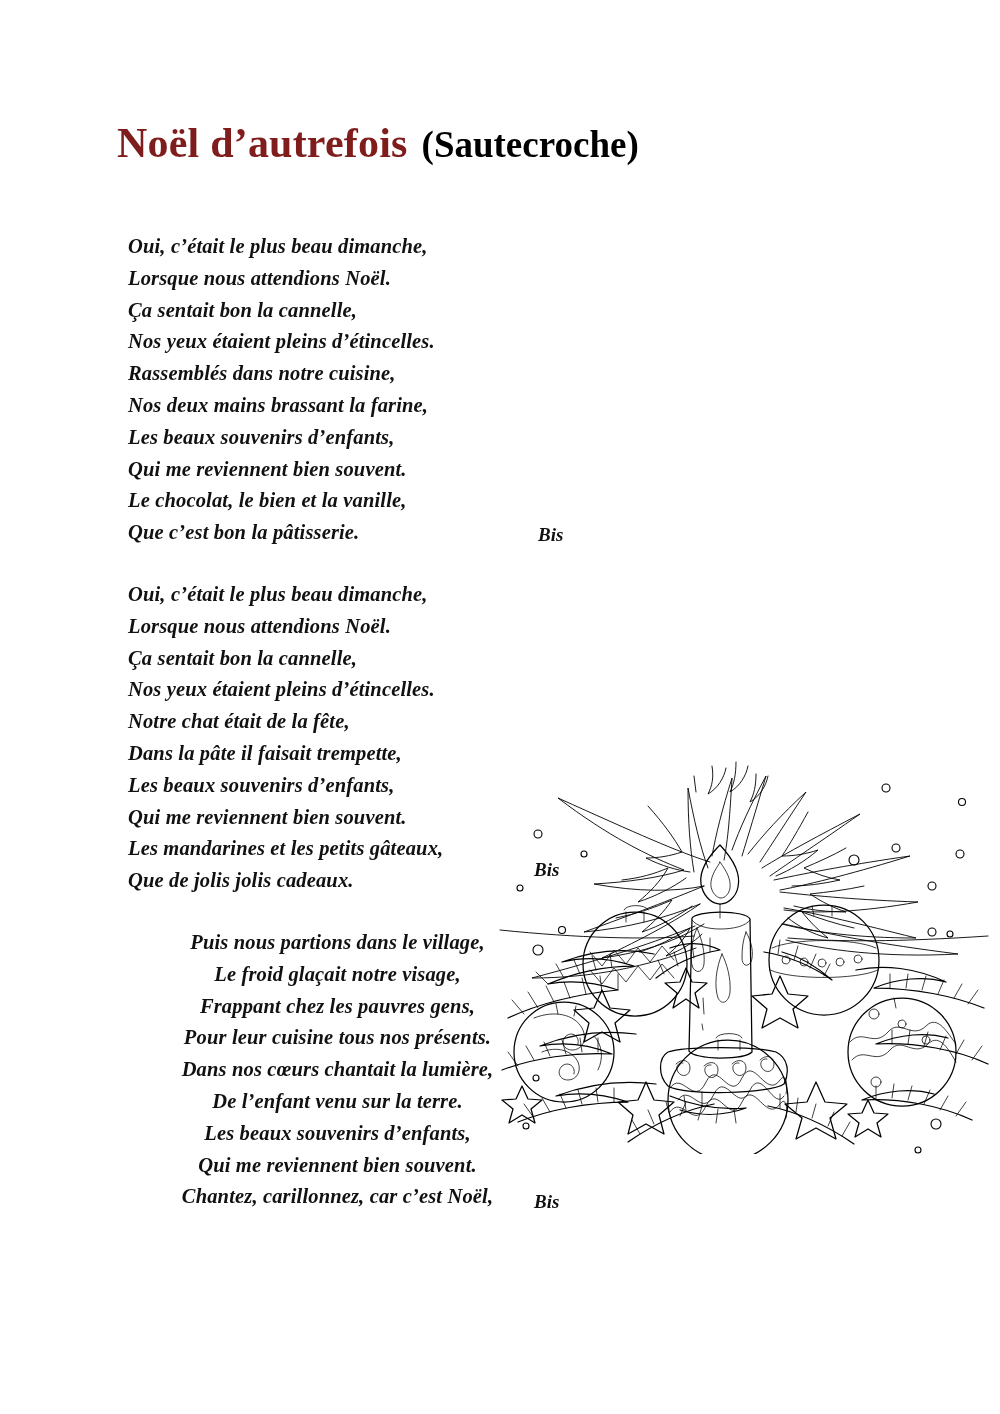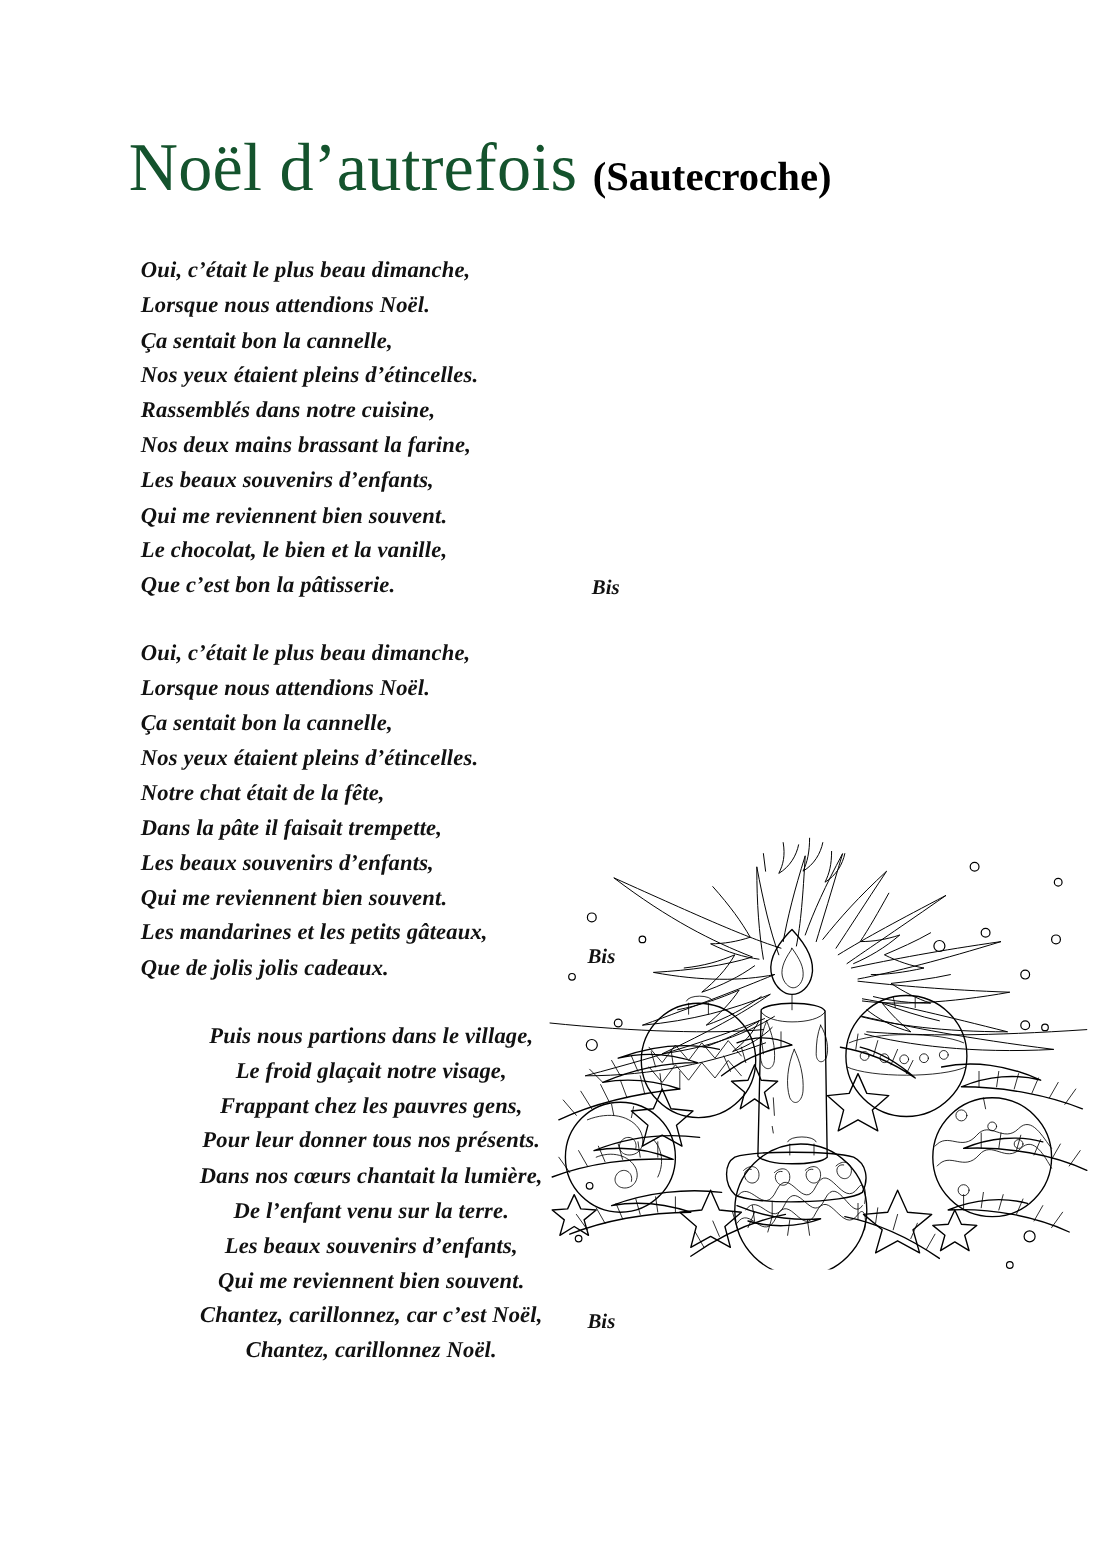--- a/index.html
+++ b/index.html
@@ -22,25 +22,25 @@
   .title-block {
     position: absolute;
     left: 117px;
     top: 122px;
     white-space: nowrap;
     display: flex;
     align-items: baseline;
   }
   .title-main {
     font-family: "Liberation Serif", "DejaVu Serif", serif;
-    font-size: 62px;
+    font-size: 42px;
     line-height: 1;
-    font-weight: 400;
+    font-weight: 700;
     letter-spacing: 0.2px;
-    color: #14532d;
+    color: #7f1d1d;
   }
   .title-sub {
     font-family: "Liberation Serif", "DejaVu Serif", serif;
     font-size: 37px;
     line-height: 1;
     font-weight: 700;
     margin-left: 14px;
     color: #000;
   }
 
@@ -158,27 +158,26 @@
       <div class="line">Les beaux souvenirs d’enfants,</div>
       <div class="line">Qui me reviennent bien souvent.</div>
       <div class="line">Les mandarines et les petits gâteaux,</div>
       <div class="line">Que de jolis jolis cadeaux.</div>
     </div>
 
     <div class="verse">
       <div class="line">Puis nous partions dans le village,</div>
       <div class="line">Le froid glaçait notre visage,</div>
       <div class="line">Frappant chez les pauvres gens,</div>
-      <div class="line">Pour leur donner tous nos présents.</div>
+      <div class="line">Pour leur cuisine tous nos présents.</div>
       <div class="line">Dans nos cœurs chantait la lumière,</div>
       <div class="line">De l’enfant venu sur la terre.</div>
       <div class="line">Les beaux souvenirs d’enfants,</div>
       <div class="line">Qui me reviennent bien souvent.</div>
       <div class="line">Chantez, carillonnez, car c’est Noël,</div>
-      <div class="line">Chantez, carillonnez Noël.</div>
     </div>
 
   </div>
 
   <div class="bis bis-1">Bis</div>
   <div class="bis bis-2">Bis</div>
   <div class="bis bis-3">Bis</div>
 
   <div class="illustration">
     <svg viewBox="0 0 492 402" xmlns="http://www.w3.org/2000/svg" aria-hidden="true">

